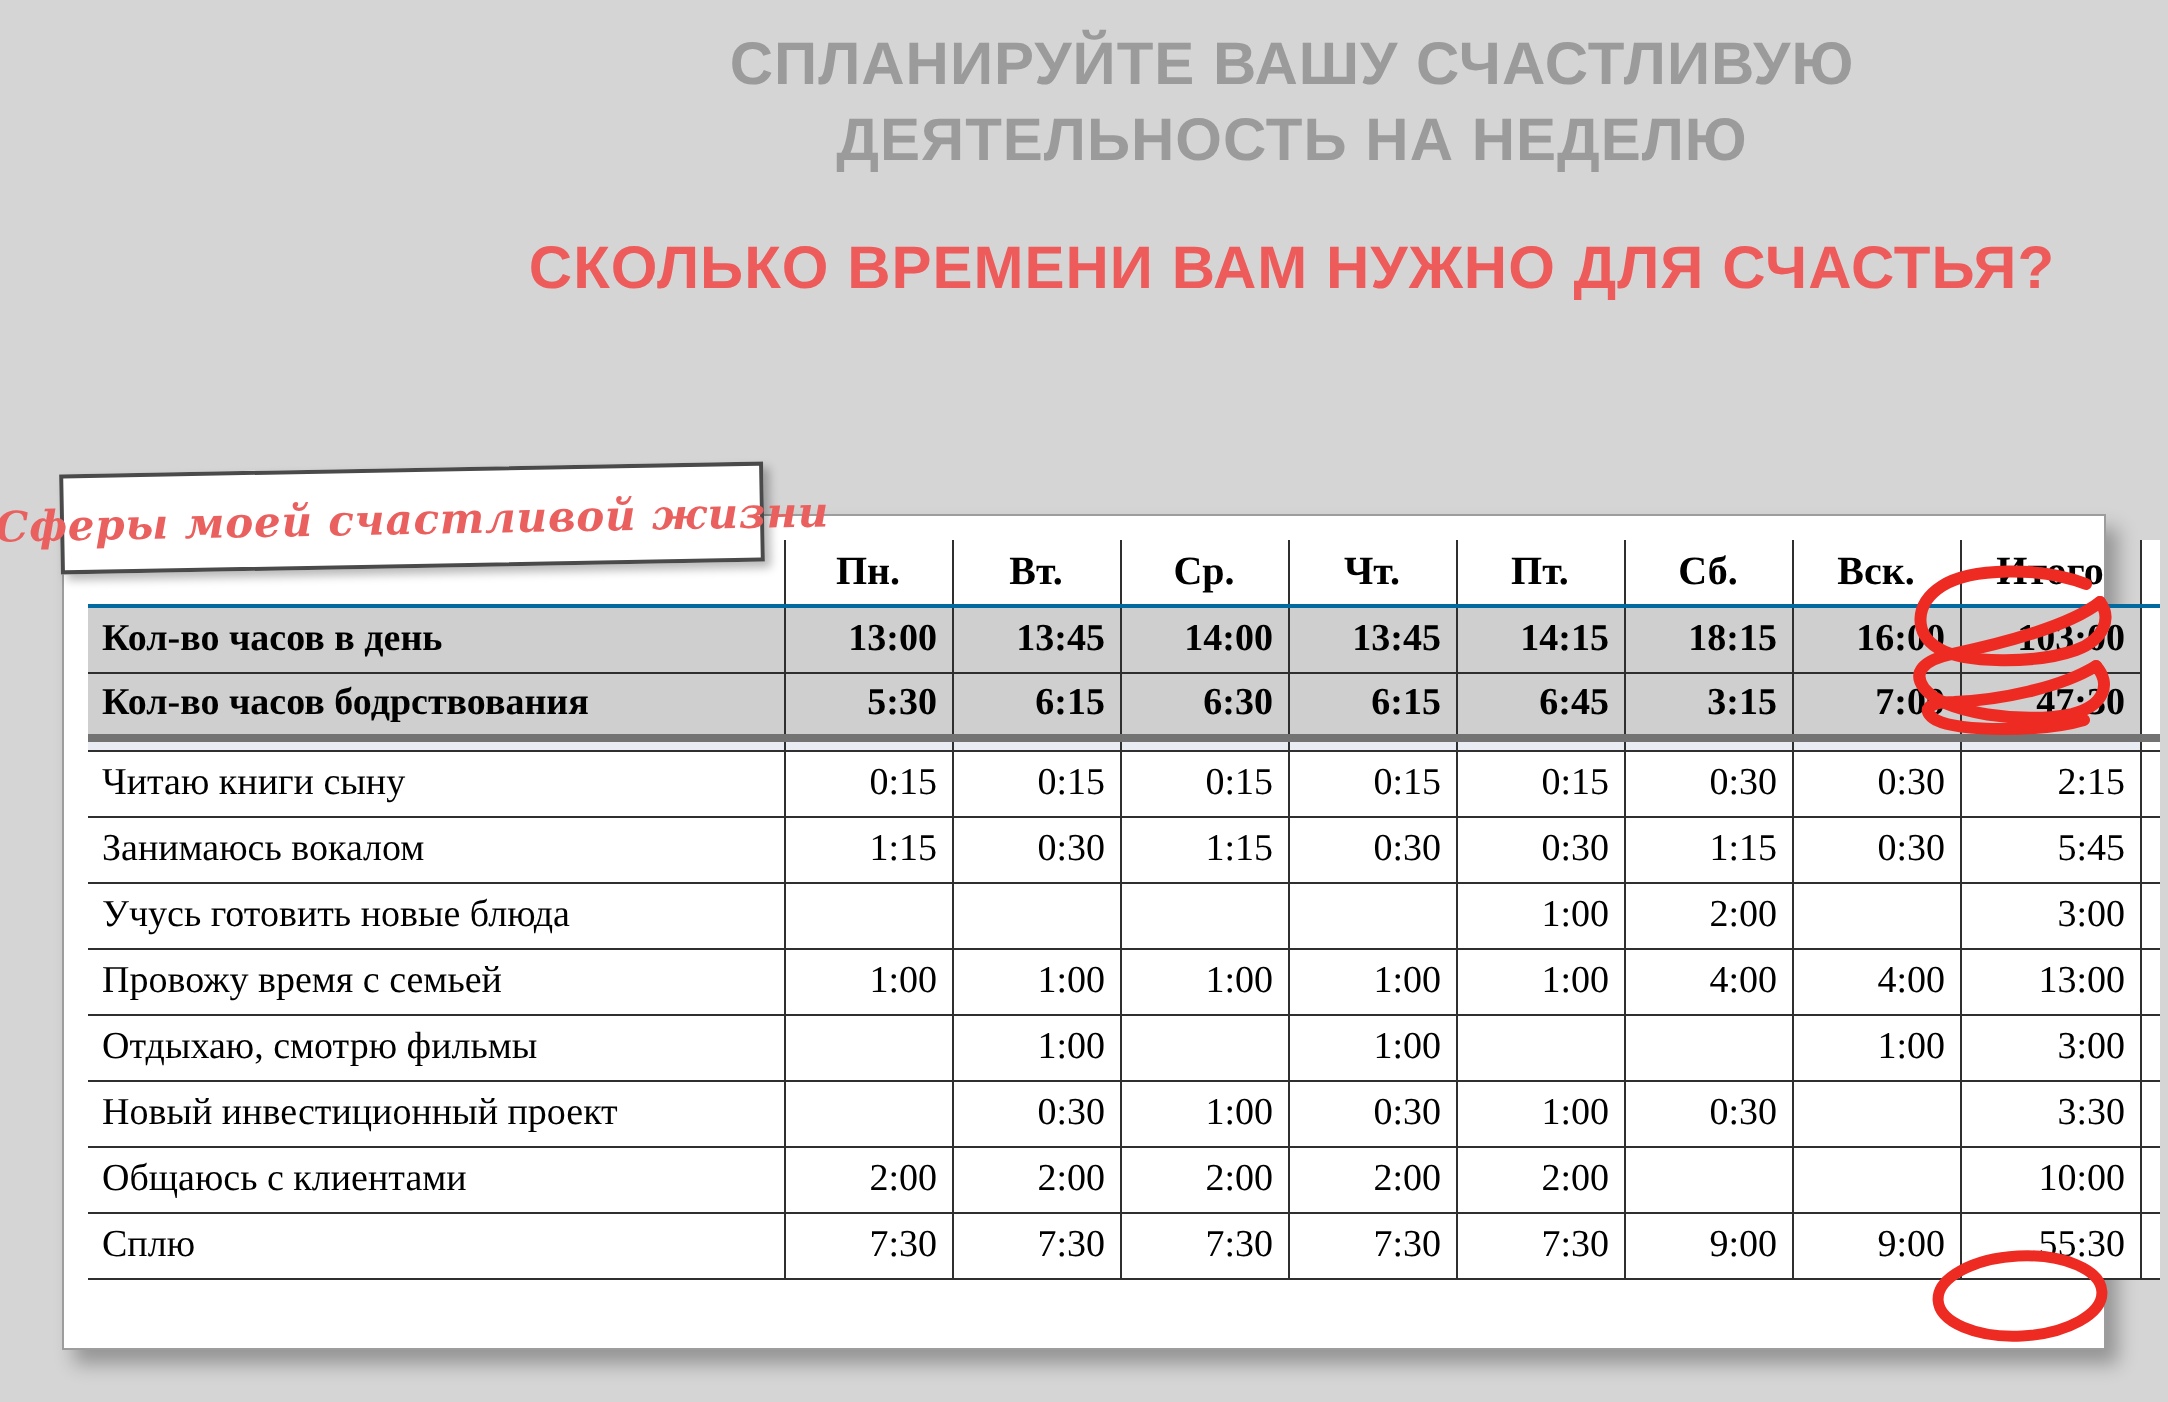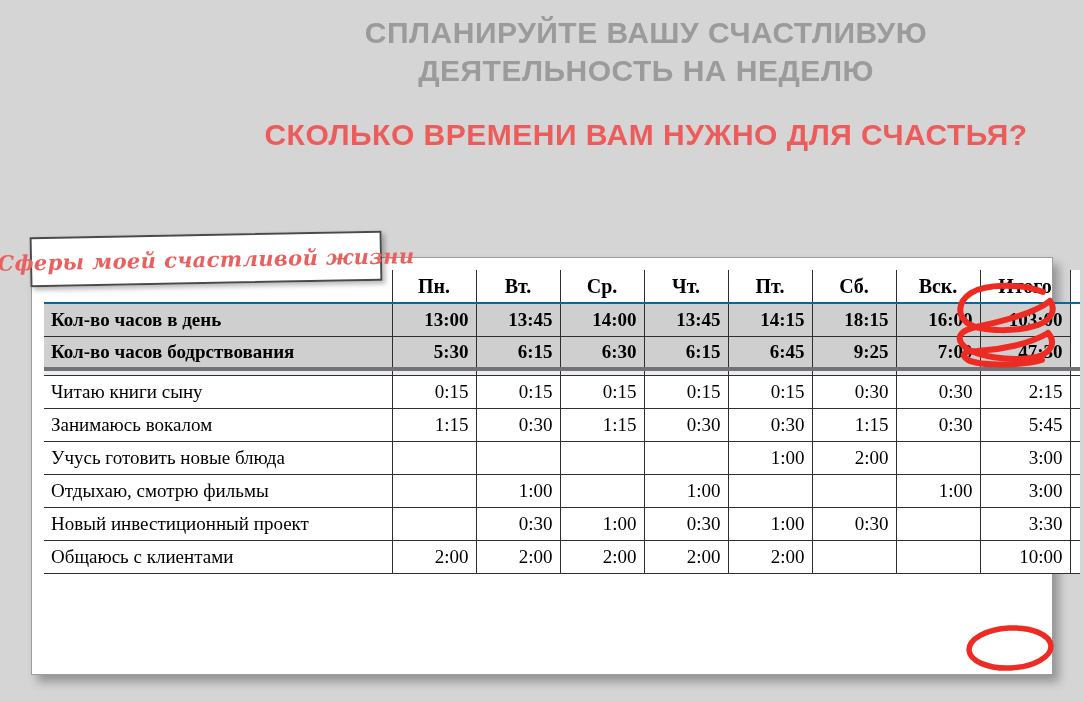--- a/index.html
+++ b/index.html
@@ -210,21 +210,21 @@
         <td class="tail"></td>
       </tr>
 
       <tr class="summary last">
         <td class="rowlabel">Кол-во часов бодрствования</td>
         <td class="num">5:30</td>
         <td class="num">6:15</td>
         <td class="num">6:30</td>
         <td class="num">6:15</td>
         <td class="num">6:45</td>
-        <td class="num">9:25</td>
+        <td class="num">3:15</td>
         <td class="num">7:00</td>
         <td class="num">47:30</td>
         <td class="tail"></td>
       </tr>
 
       <tr class="spacer">
         <td class="rowlabel"></td>
         <td></td>
         <td></td>
         <td></td>
@@ -268,20 +268,32 @@
         <td class="num"></td>
         <td class="num"></td>
         <td class="num"></td>
         <td class="num">1:00</td>
         <td class="num">2:00</td>
         <td class="num"></td>
         <td class="num">3:00</td>
         <td class="tail"></td>
       </tr>
 
+      <tr class="item">
+        <td class="rowlabel">Провожу время с семьей</td>
+        <td class="num">1:00</td>
+        <td class="num">1:00</td>
+        <td class="num">1:00</td>
+        <td class="num">1:00</td>
+        <td class="num">1:00</td>
+        <td class="num">4:00</td>
+        <td class="num">4:00</td>
+        <td class="num">13:00</td>
+        <td class="tail"></td>
+      </tr>
 
 
       <tr class="item">
         <td class="rowlabel">Отдыхаю, смотрю фильмы</td>
         <td class="num"></td>
         <td class="num">1:00</td>
         <td class="num"></td>
         <td class="num">1:00</td>
         <td class="num"></td>
         <td class="num"></td>
@@ -309,20 +321,32 @@
         <td class="num">2:00</td>
         <td class="num">2:00</td>
         <td class="num">2:00</td>
         <td class="num">2:00</td>
         <td class="num"></td>
         <td class="num"></td>
         <td class="num">10:00</td>
         <td class="tail"></td>
       </tr>
 
+      <tr class="item">
+        <td class="rowlabel">Сплю</td>
+        <td class="num">7:30</td>
+        <td class="num">7:30</td>
+        <td class="num">7:30</td>
+        <td class="num">7:30</td>
+        <td class="num">7:30</td>
+        <td class="num">9:00</td>
+        <td class="num">9:00</td>
+        <td class="num">55:30</td>
+        <td class="tail"></td>
+      </tr>
 
     </tbody>
   </table>
 </div>
 
 <div class="sphere-tag">
   <span>Сферы моей счастливой жизни</span>
 </div>
 
 <svg class="annotations" viewBox="0 0 1084 701" xmlns="http://www.w3.org/2000/svg">

